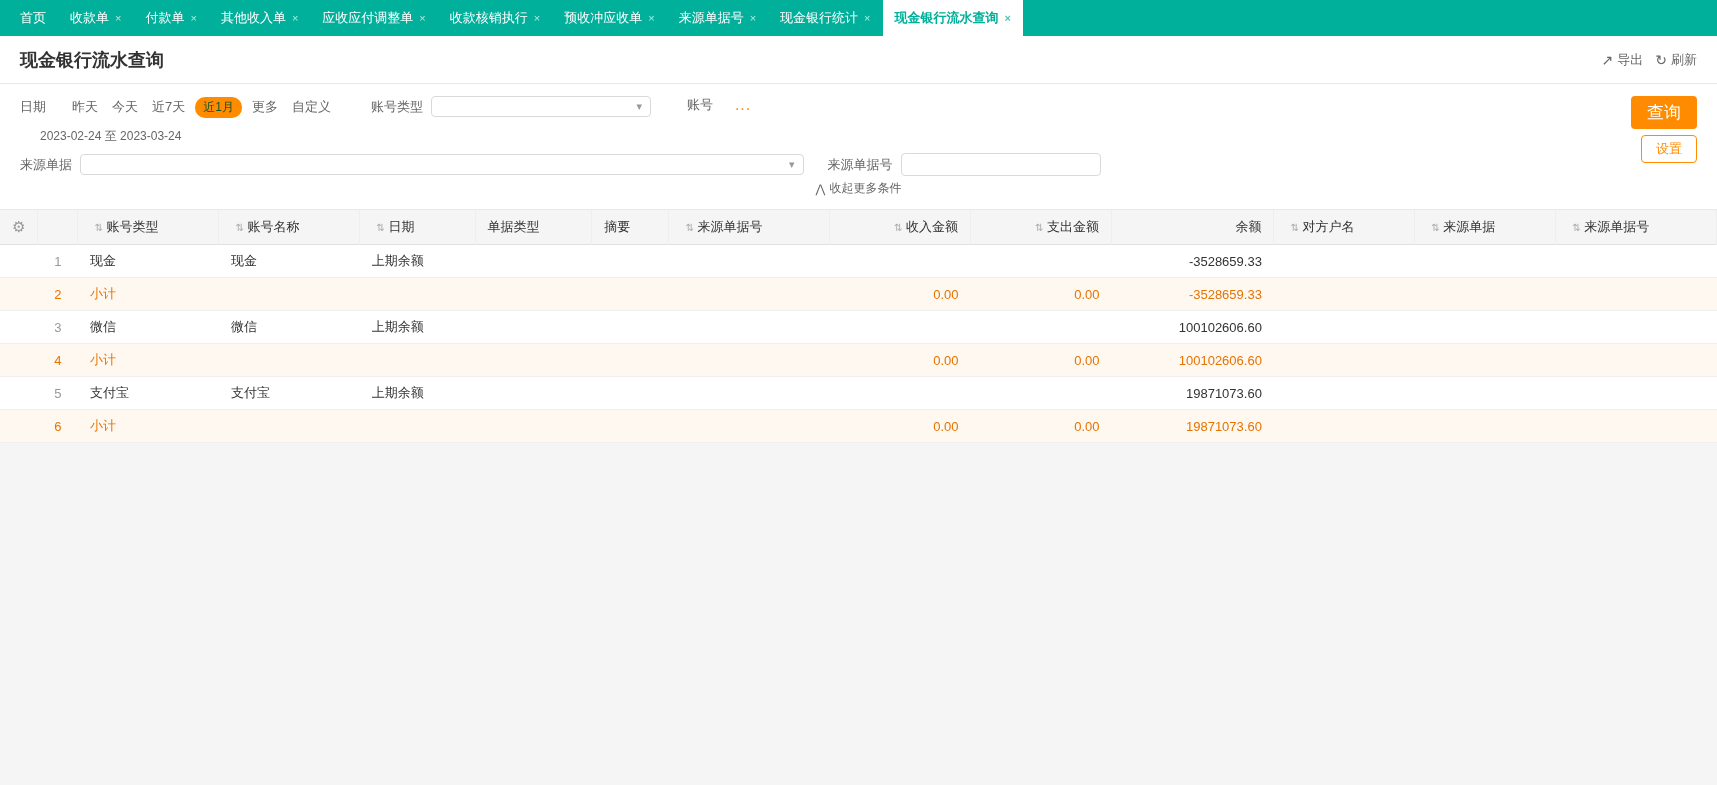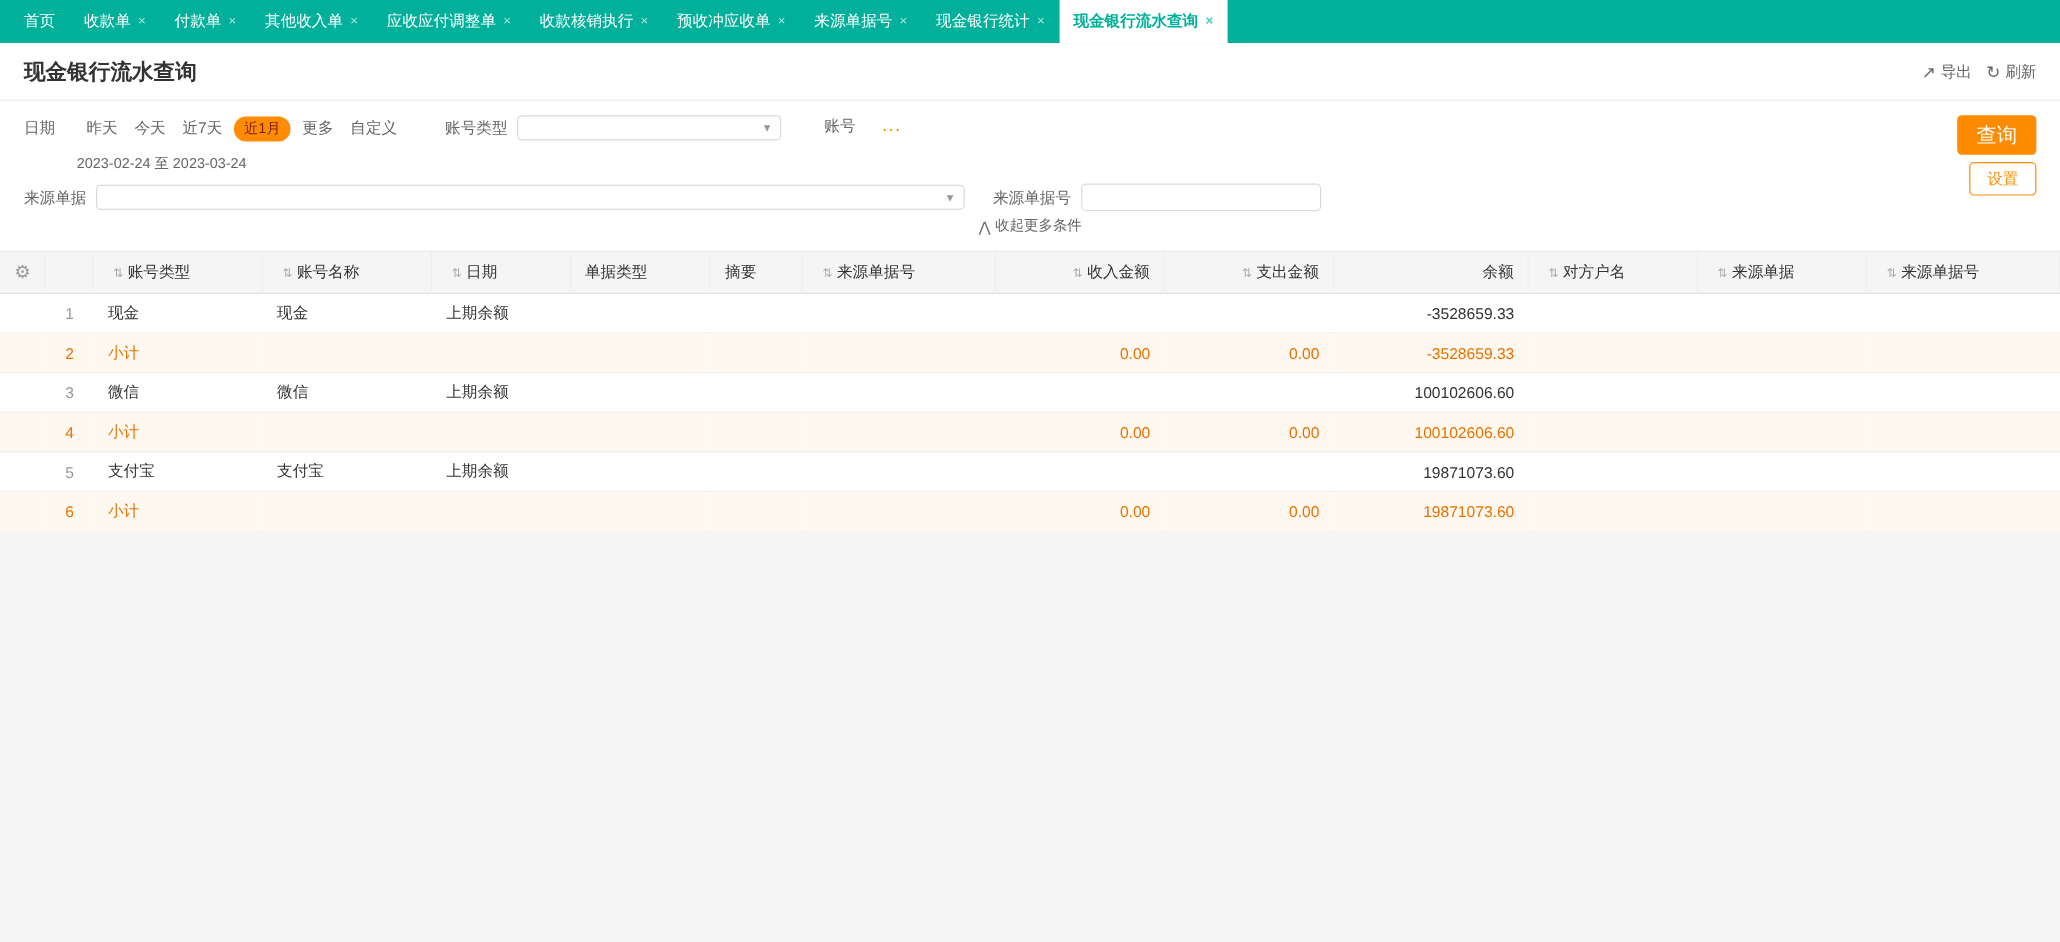--- a/index.html
+++ b/index.html
@@ -88,21 +88,21 @@
       gap: 6px;
     }
     .date-btn {
       color: #666;
       cursor: pointer;
       font-size: 13px;
       padding: 2px 4px;
     }
     .date-btn.active {
       background: #ff8c00;
-      color: #7f1d1d;
+      color: #14532d;
       border-radius: 10px;
       padding: 2px 8px;
       font-size: 12px;
     }
     .date-range {
       color: #666;
       font-size: 12px;
     }
     .filter-select {
       display: flex;
@@ -316,21 +316,21 @@
           </div>
         </div>
         <div style="display:flex; align-items:center; gap:8px; margin-left:20px;">
           <span class="filter-label">账号</span>
           <div class="account-no-area">
             <span class="dots-btn">...</span>
           </div>
         </div>
       </div>
 
-      <div style="margin-left:44px; margin-bottom:8px;">
+      <div style="margin-left:20px; margin-bottom:8px;">
         <span class="date-range">2023-02-24 至 2023-03-24</span>
       </div>
 
       <div class="filter-row2">
         <div class="filter-group">
           <span class="filter-label">来源单据</span>
           <div class="filter-select">
             <span></span>
             <span class="arrow">▾</span>
           </div>

